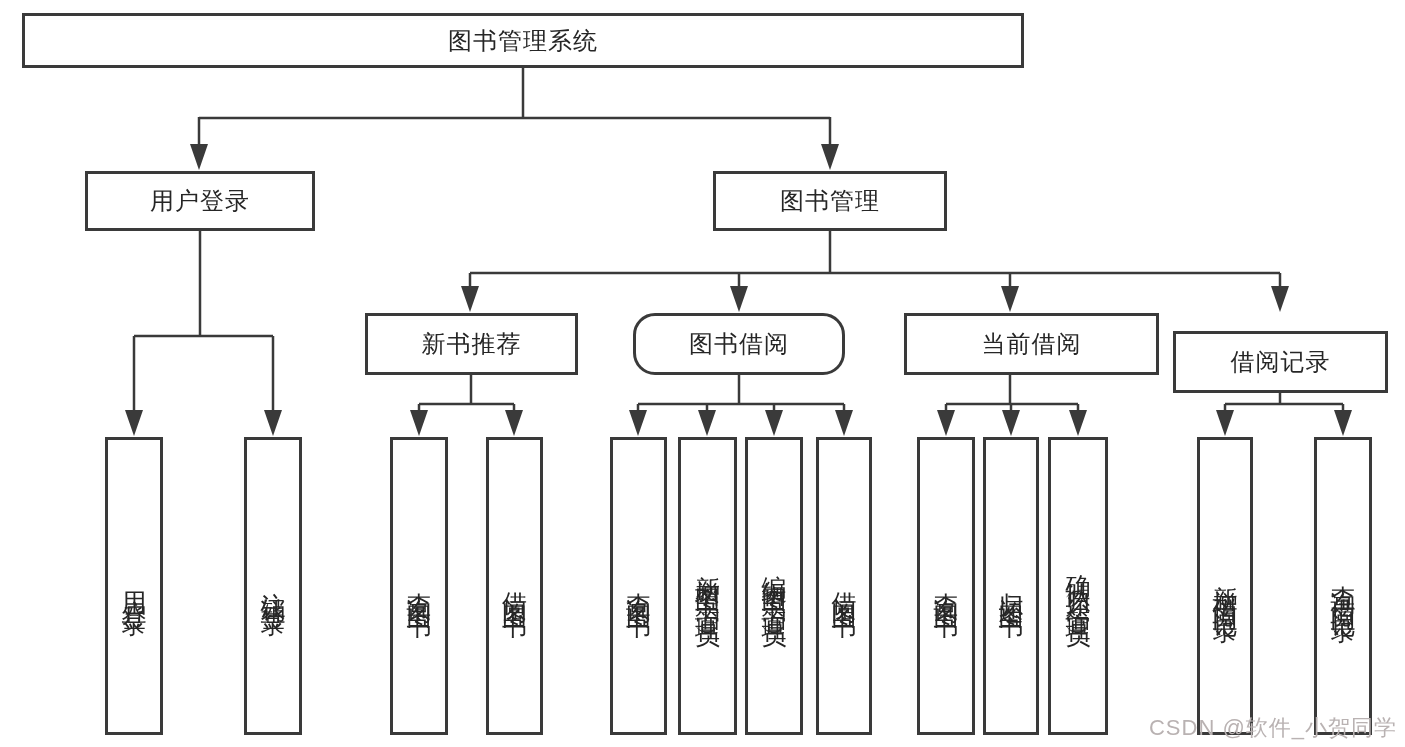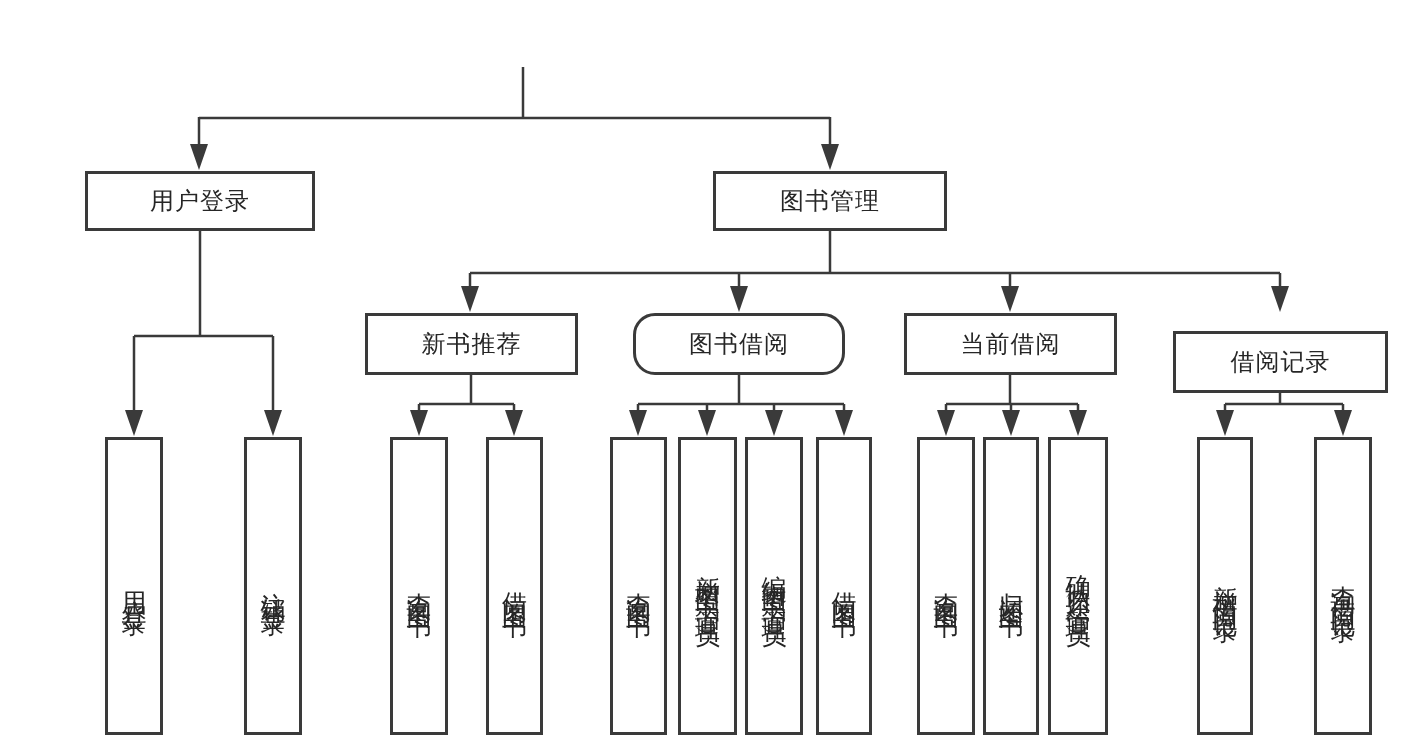--- a/index.html
+++ b/index.html
@@ -131,35 +131,38 @@
 
       <polygon points="937,410 955,410 946,436"></polygon>
       <polygon points="1002,410 1020,410 1011,436"></polygon>
       <polygon points="1069,410 1087,410 1078,436"></polygon>
 
       <polygon points="1216,410 1234,410 1225,436"></polygon>
       <polygon points="1334,410 1352,410 1343,436"></polygon>
     </g>
   </svg>
 
+  <div class="node hbox" style="left:22px; top:13px; width:1002px; height:55px;">
+    <span>图书管理系统</span>
+  </div>
 
   <div class="node hbox" style="left:85px; top:171px; width:230px; height:60px;">
     <span>用户登录</span>
   </div>
   <div class="node hbox" style="left:713px; top:171px; width:234px; height:60px;font-family:Liberation Serif, serif;">
     <span>图书管理</span>
   </div>
 
   <div class="node hbox" style="left:365px; top:313px; width:213px; height:62px;">
     <span>新书推荐</span>
   </div>
   <div class="node hbox" style="left:633px; top:313px; width:212px; height:62px;border-radius:22px;">
     <span>图书借阅</span>
   </div>
-  <div class="node hbox" style="left:904px; top:313px; width:213px; height:62px;text-align:center;">
+  <div class="node hbox" style="left:904px; top:313px; width:255px; height:62px;text-align:center;">
     <span>当前借阅</span>
   </div>
   <div class="node hbox" style="left:1173px; top:313px; width:215px; height:62px;margin-top:18px;">
     <span>借阅记录</span>
   </div>
 
   <div class="node vbox" style="left:105px; width:58px;">
     <span class="vtext">用户登录</span>
   </div>
   <div class="node vbox" style="left:244px; width:58px;">
@@ -196,14 +199,15 @@
     <span class="vtext">确认归还（管理员）</span>
   </div>
 
   <div class="node vbox" style="left:1197px; width:56px;">
     <span class="vtext">新增借阅记录</span>
   </div>
   <div class="node vbox" style="left:1314px; width:58px;">
     <span class="vtext">查询借阅记录</span>
   </div>
 
+  <div class="watermark">CSDN @软件_小贺同学</div>
 
 </div>
 
 </body></html>

